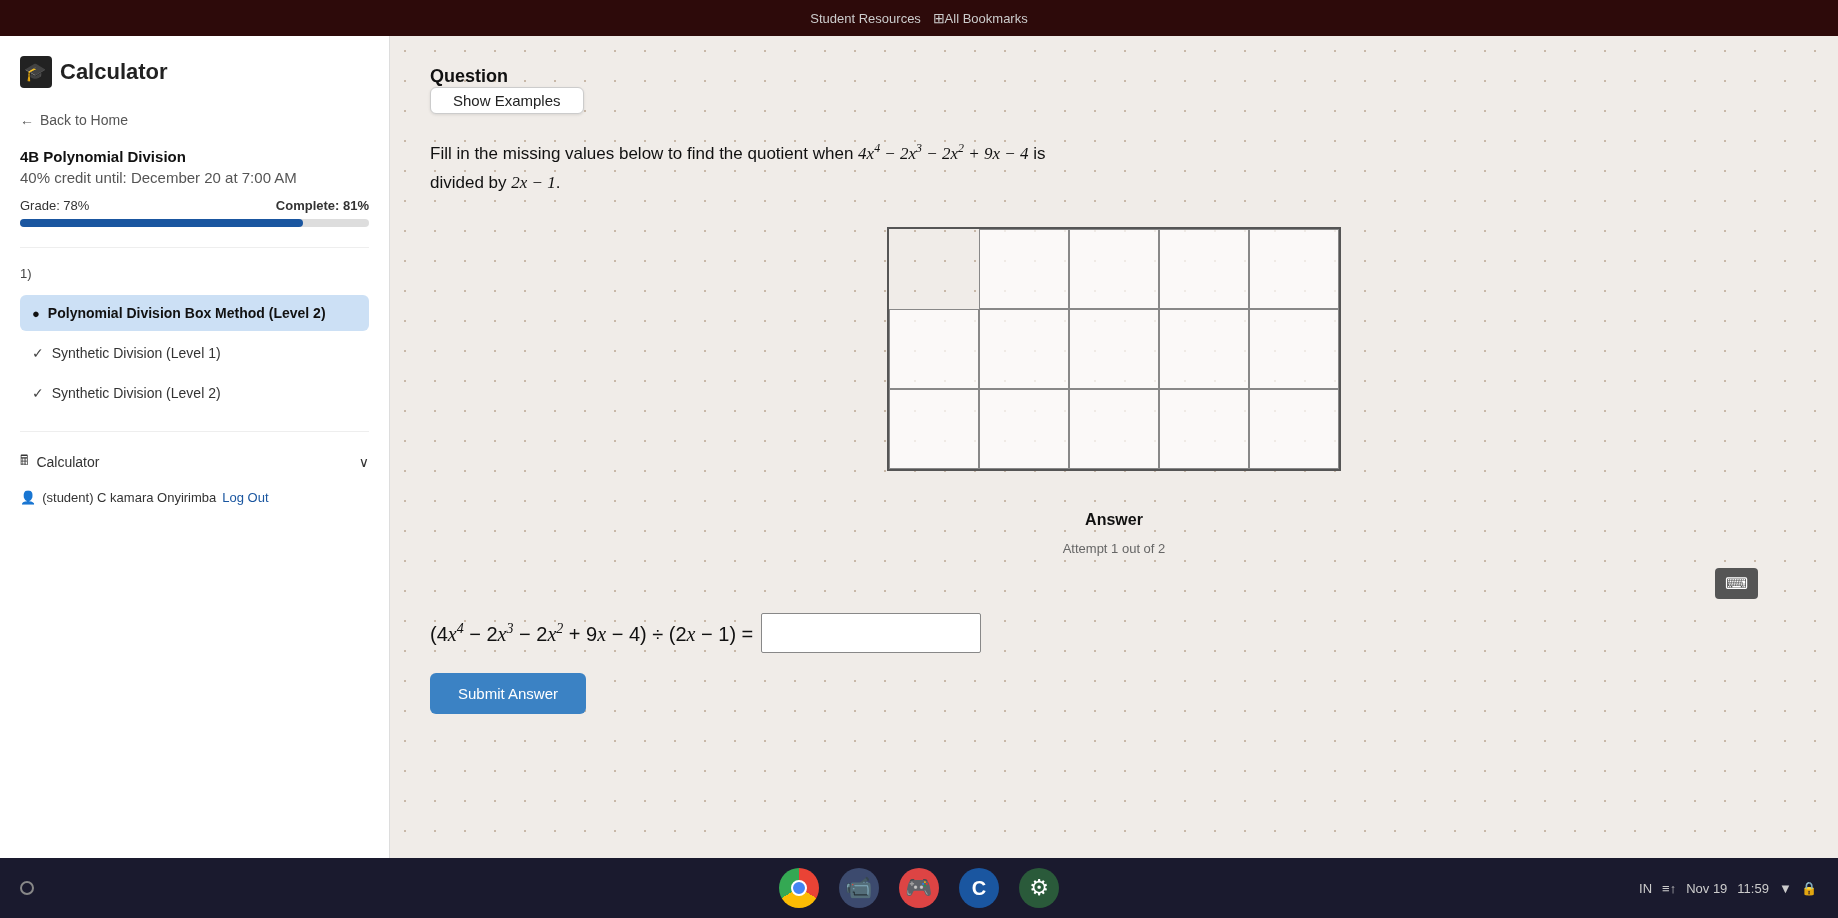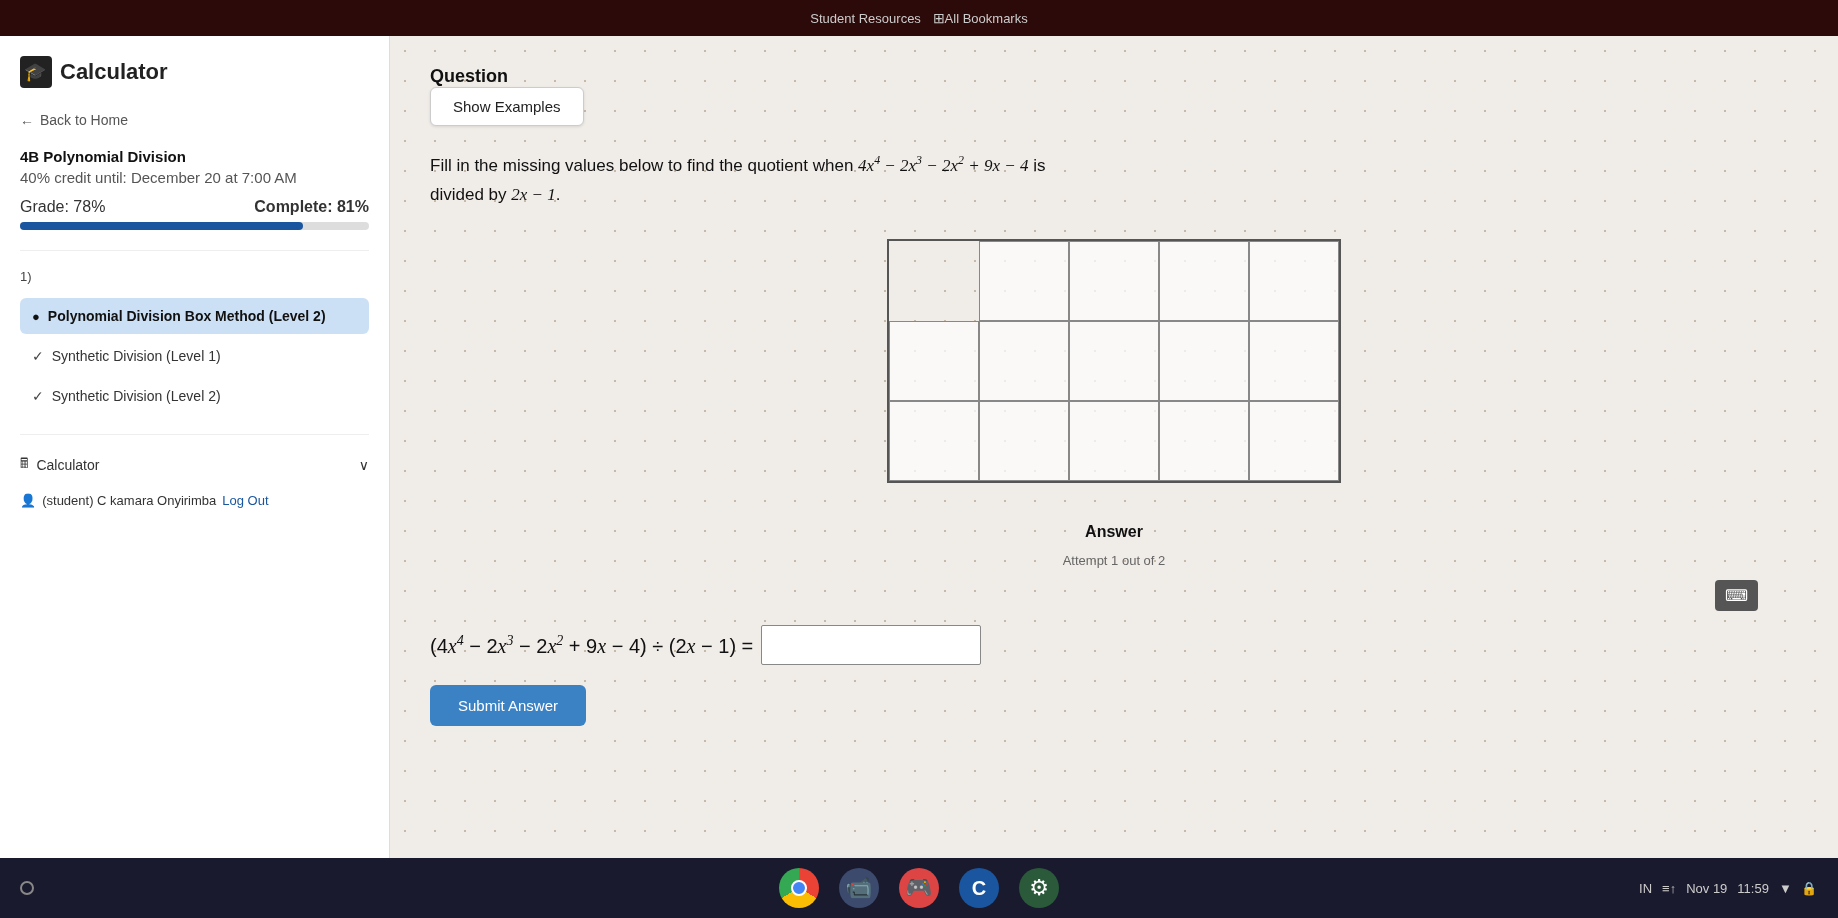--- a/index.html
+++ b/index.html
@@ -91,21 +91,21 @@
     .assignment-credit {
       font-size: 15px;
       color: #555;
       margin-bottom: 12px;
     }
 
     .grade-row {
       display: flex;
       justify-content: space-between;
       align-items: center;
-      font-size: 16px;
+      font-size: 13px;
       color: #333;
       margin-bottom: 6px;
     }
     .complete-label {
       font-weight: bold;
     }
 
     .progress-bar-bg {
       height: 8px;
       background: #ddd;
@@ -199,21 +199,21 @@
     .question-label {
       font-weight: bold;
       font-size: 18px;
       color: #111;
     }
 
     .show-examples-btn {
       background: white;
       border: 1px solid #ccc;
       border-radius: 6px;
-      padding: 10px 22px;
+      padding: 4px 22px;
       font-size: 15px;
       cursor: pointer;
       color: #222;
       box-shadow: 0 1px 3px rgba(0,0,0,0.1);
     }
 
     .question-text {
       font-size: 17px;
       color: #111;
       line-height: 1.7;

